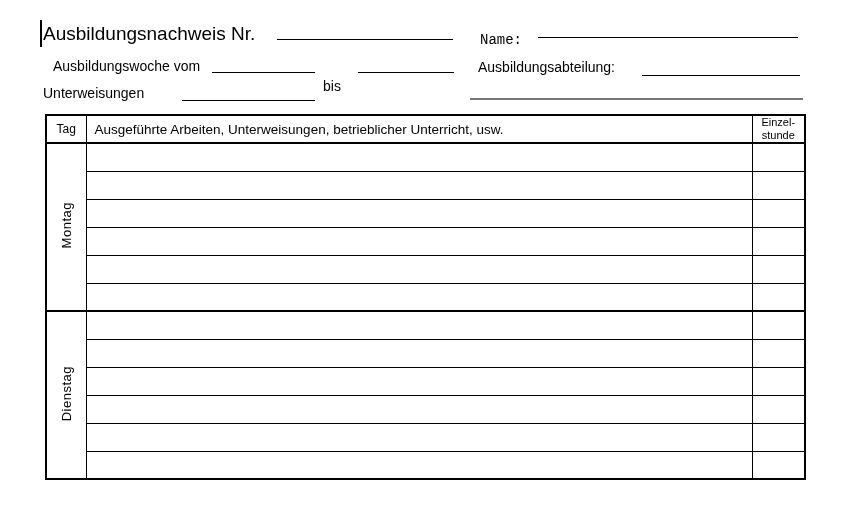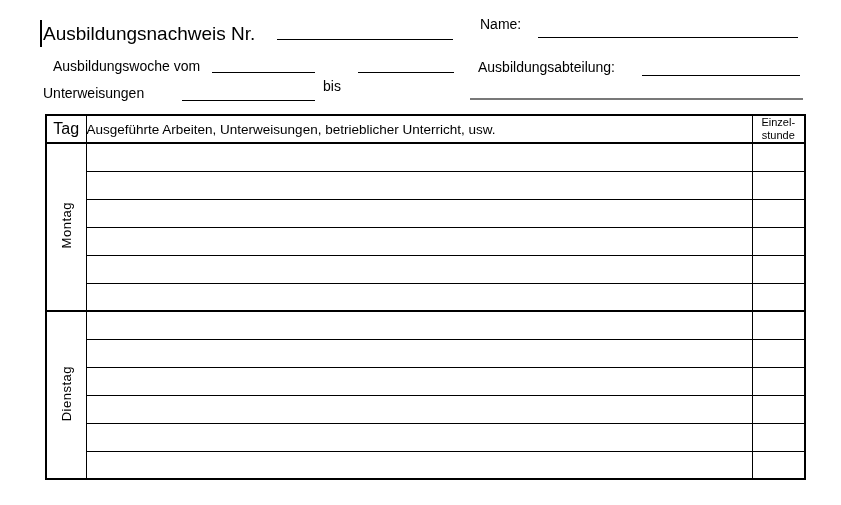--- a/index.html
+++ b/index.html
@@ -8,43 +8,43 @@
     position:relative; width:841px; height:505px;
     background:#ffffff; overflow:hidden;
     font-family:"Liberation Sans", sans-serif; color:#000;
   }
   .caret { position:absolute; left:40px; top:20px; width:1.5px; height:27px; background:#000; }
   .title { position:absolute; left:43px; top:24px; font-size:19px; line-height:20px; white-space:nowrap; }
   .lbl { position:absolute; font-size:14px; line-height:15px; white-space:nowrap; }
   .blank { position:absolute; height:1.2px; background:#000; }
   .blank.gray { height:2px; background:#787878; }
 
-  .lbl-name { left:480px; top:17px; }
+  .lbl-name { left:480px; top:33px;font-family:Liberation Mono, monospace; }
   .lbl-week { left:43px;  top:59px;margin-left:10px; }
   .lbl-bis  { left:323px; top:59px;margin-top:20px; }
   .lbl-dept { left:478px; top:60px;text-align:center; }
   .lbl-year { left:43px;  top:86px; }
 
   .bl-title { left:277px; top:39px; width:176px; }
   .bl-name  { left:538px; top:37px; width:260px; }
   .bl-week1 { left:212px; top:72px; width:103px; }
   .bl-week2 { left:358px; top:72px; width:96px; }
   .bl-dept  { left:642px; top:75px; width:158px; }
   .bl-year  { left:182px; top:100px; width:133px; }
   .bl-extra { left:470px; top:98px; width:333px; }
 
   table.record {
     position:absolute; left:45px; top:114px; width:761px;
     border-collapse:collapse; table-layout:fixed;
     border:2px solid #000;
   }
   .record th, .record td { border:1px solid #000; padding:0; overflow:hidden; }
   .record thead th { height:28px; border-bottom:2px solid #000; font-weight:normal; vertical-align:middle; }
-  .record th.day-h   { font-size:16px; text-align:center; }
-  .record th.act-h   { font-size:13.5px; text-align:left; }
+  .record th.day-h   { font-size:12px; text-align:center; }
+  .record th.act-h   { font-size:13.5px; text-align:left; padding-left:8px; }
   .record th.hours-h { font-size:11px; line-height:13px; text-align:center;margin-top:14px; }
   .record tbody td { height:28px; }
   .record tr.gray-top td { border-top-color:#8f8f8f; }
   .record tbody tr.block-start td { border-top:2px solid #000; }
   .record td.day-cell { text-align:center; vertical-align:middle; font-size:13px; border-top:2px solid #000; }
   .vtext { display:inline-block; writing-mode:vertical-rl; transform:rotate(180deg); letter-spacing:0.5px; }
 </style>
 </head>
 <body>
 

